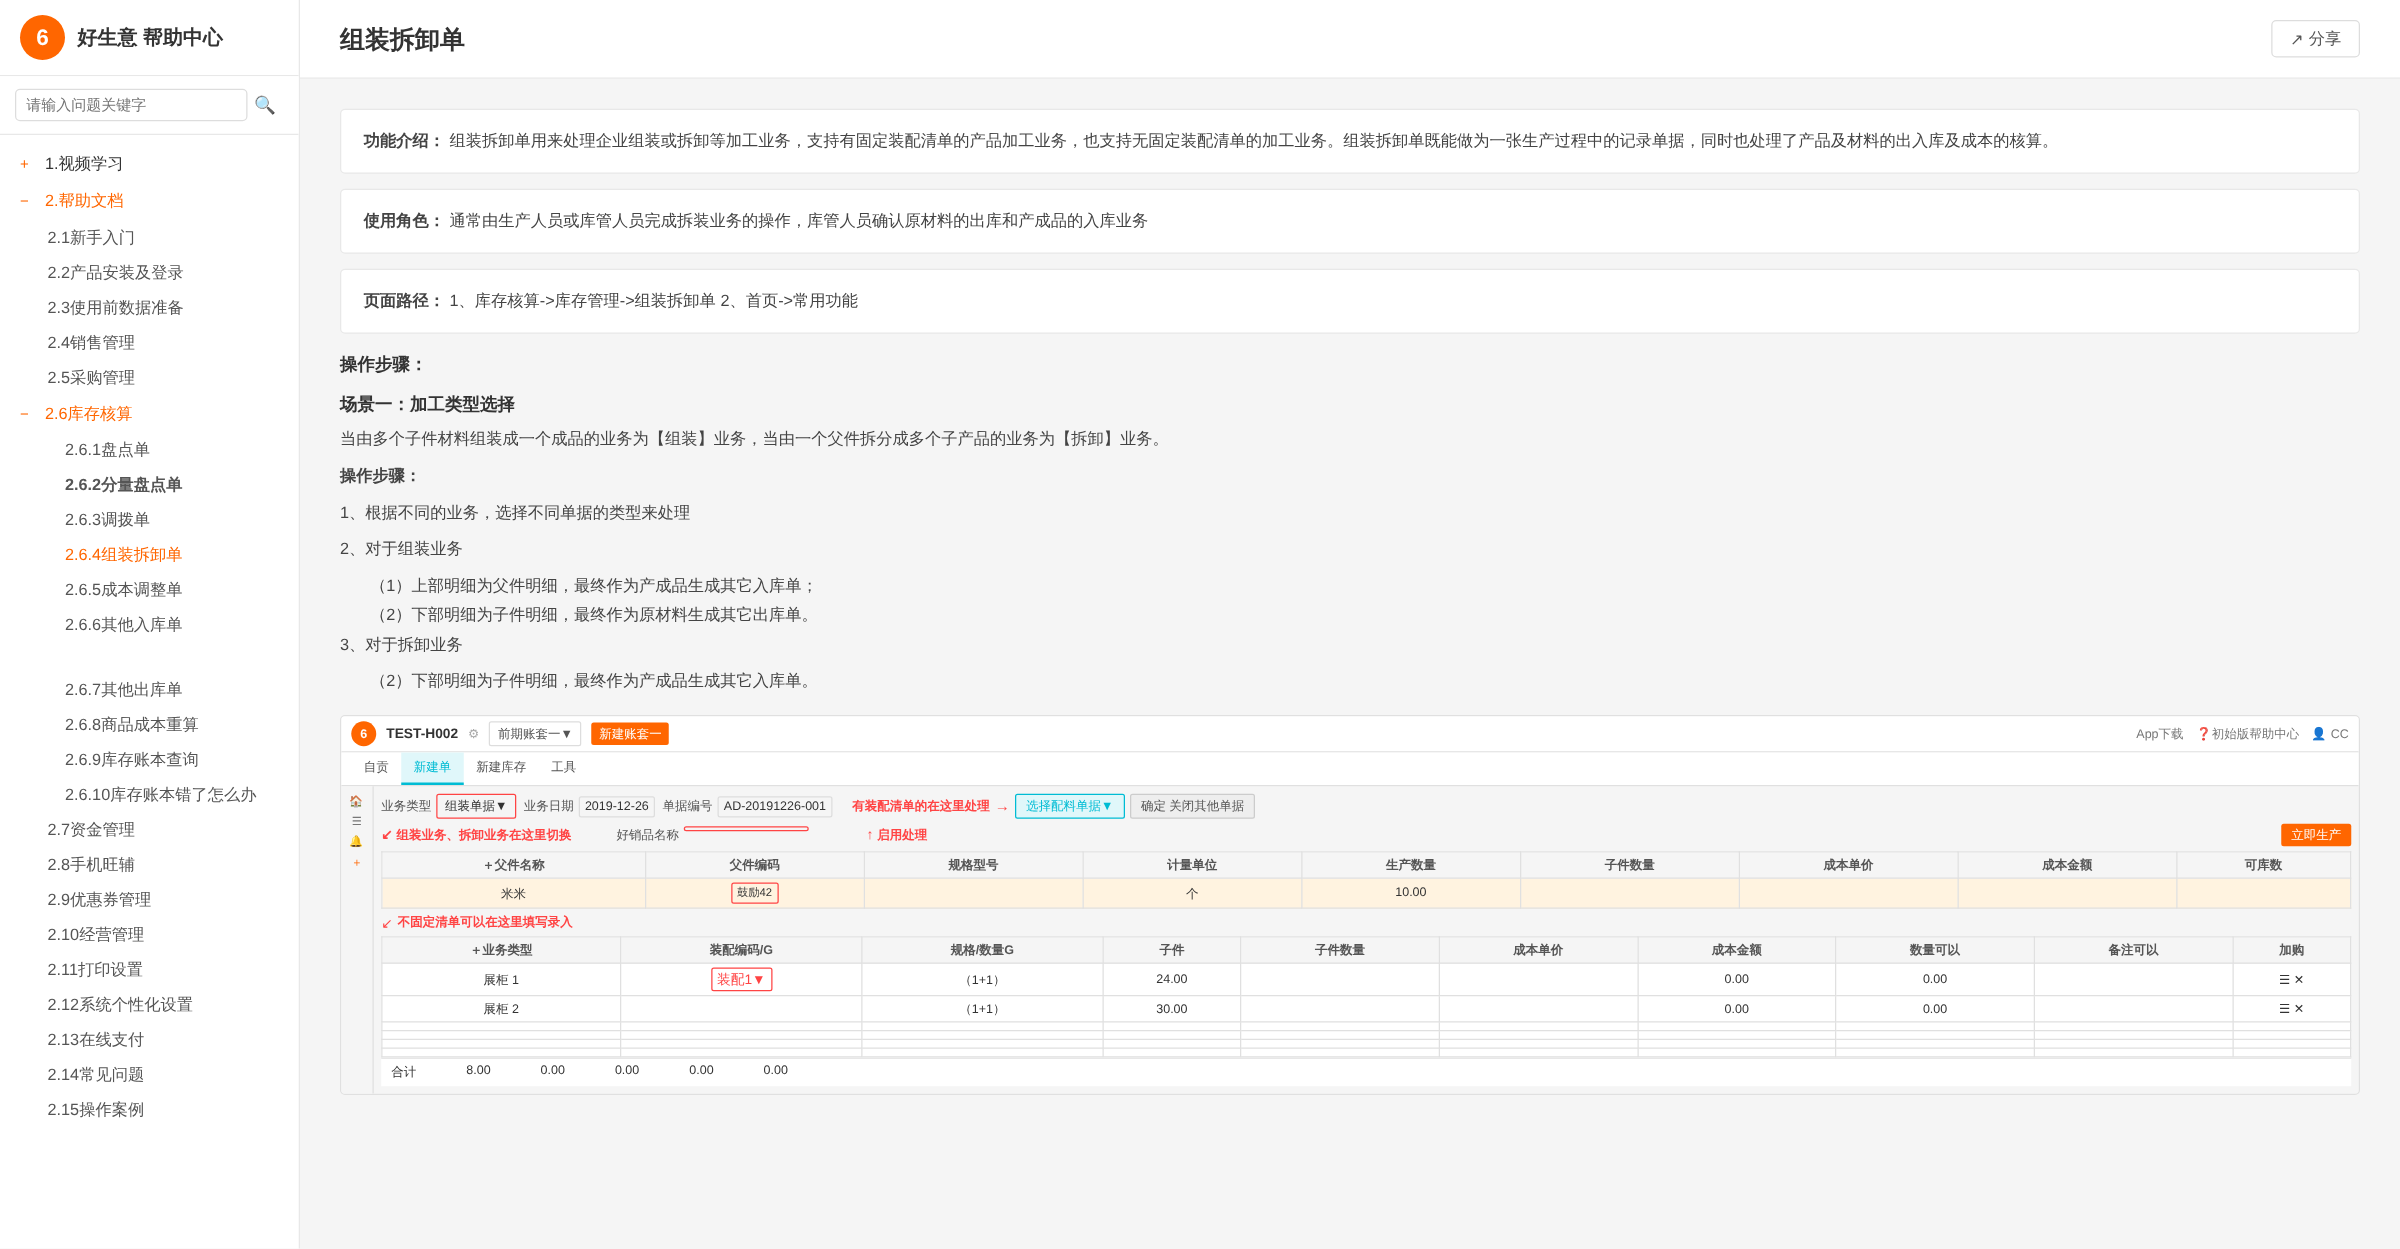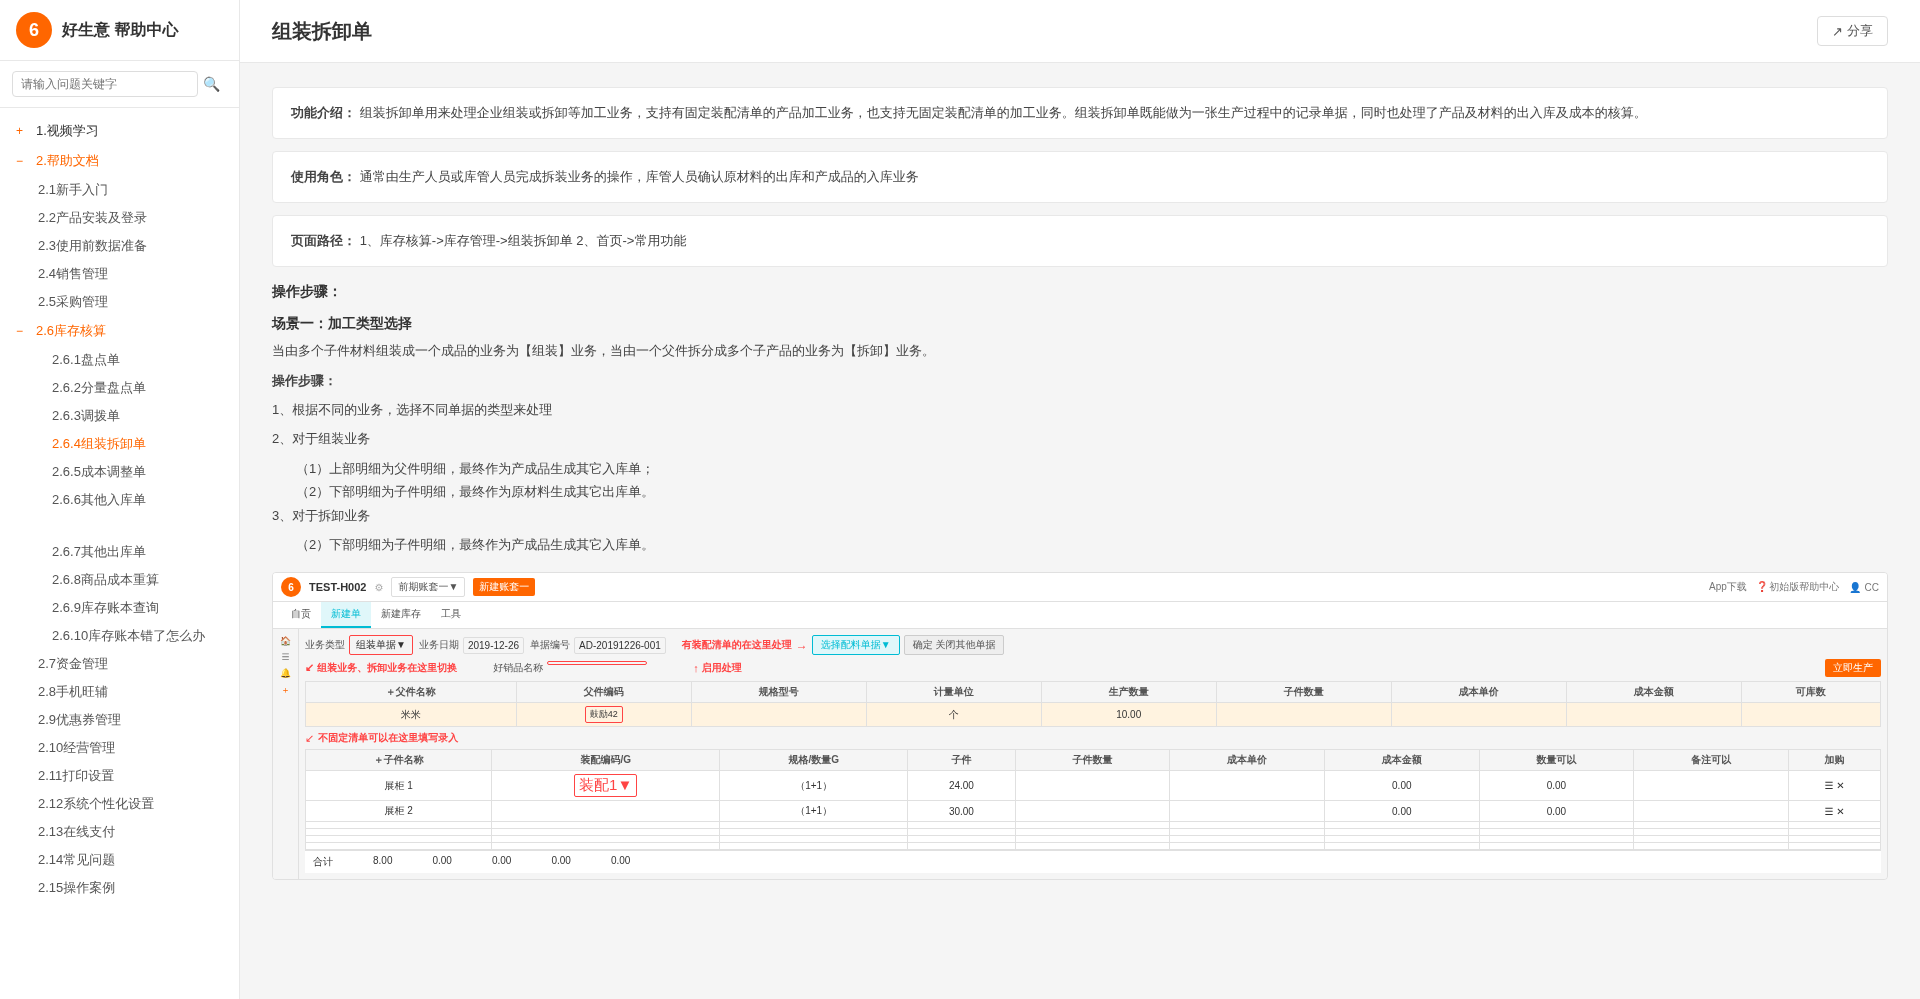--- a/index.html
+++ b/index.html
@@ -337,21 +337,21 @@
       <a class="nav-sub-item">2.3使用前数据准备</a>
       <a class="nav-sub-item">2.4销售管理</a>
       <a class="nav-sub-item">2.5采购管理</a>
 
       <div class="nav-item">
         <div class="nav-item-row active" style="padding-left:16px;">
           <span class="nav-prefix minus">−</span>
           <span>2.6库存核算</span>
         </div>
         <a class="nav-sub-item" style="padding-left:52px;">2.6.1盘点单</a>
-        <a class="nav-sub-item" style="padding-left:52px;">2.6.2分量盘点单</a>
+        <a class="nav-sub-item" style="padding-left:52px;font-weight:bold;">2.6.2分量盘点单</a>
         <a class="nav-sub-item" style="padding-left:52px;">2.6.3调拨单</a>
         <a class="nav-sub-item active" style="padding-left:52px;">2.6.4组装拆卸单</a>
         <a class="nav-sub-item" style="padding-left:52px;">2.6.5成本调整单</a>
         <a class="nav-sub-item" style="padding-left:52px;">2.6.6其他入库单</a>
         <a class="nav-sub-item" style="padding-left:52px;margin-top:24px;">2.6.7其他出库单</a>
         <a class="nav-sub-item" style="padding-left:52px;">2.6.8商品成本重算</a>
         <a class="nav-sub-item" style="padding-left:52px;">2.6.9库存账本查询</a>
         <a class="nav-sub-item" style="padding-left:52px;">2.6.10库存账本错了怎么办</a>
       </div>
       <a class="nav-sub-item">2.7资金管理</a>
@@ -512,36 +512,36 @@
             </table>
 
             <div style="margin:4px 0;display:flex;align-items:center;gap:4px;">
               <span style="color:#f44;font-size:11px;">↙</span>
               <span class="annotation-label">不固定清单可以在这里填写录入</span>
             </div>
 
             <table class="mock-table">
               <thead>
                 <tr>
-                  <th>＋子件名称</th>
+                  <th>＋业务类型</th>
                   <th>装配编码/G</th>
                   <th>规格/数量G</th>
                   <th>子件</th>
                   <th>子件数量</th>
                   <th>成本单价</th>
                   <th>成本金额</th>
                   <th>数量可以</th>
                   <th>备注可以</th>
                   <th>加购</th>
                 </tr>
               </thead>
               <tbody>
                 <tr>
                   <td>展柜 1</td>
-                  <td><span class="annotation-box" style="font-size:15px;color:#f44;text-align:center;">装配1▼</span></td>
+                  <td><span class="annotation-box" style="font-size:11px;color:#f44;text-align:center;">装配1▼</span></td>
                   <td>（1+1）</td>
                   <td>24.00</td>
                   <td></td>
                   <td></td>
                   <td>0.00</td>
                   <td>0.00</td>
                   <td></td>
                   <td>☰ ✕</td>
                 </tr>
                 <tr>

